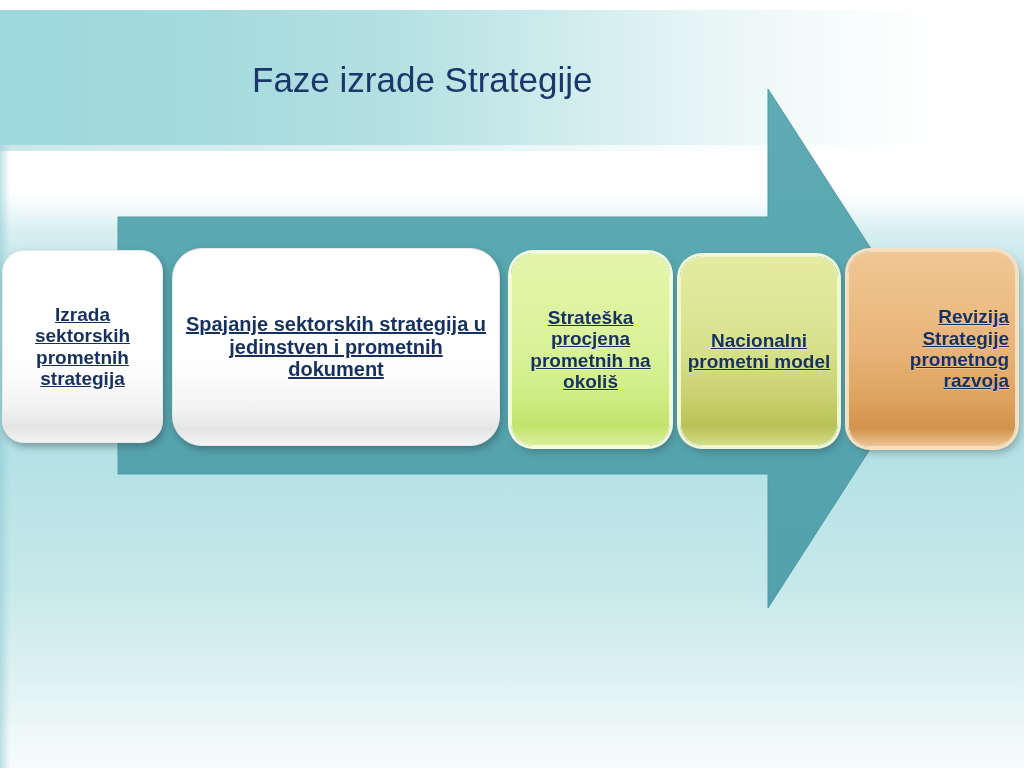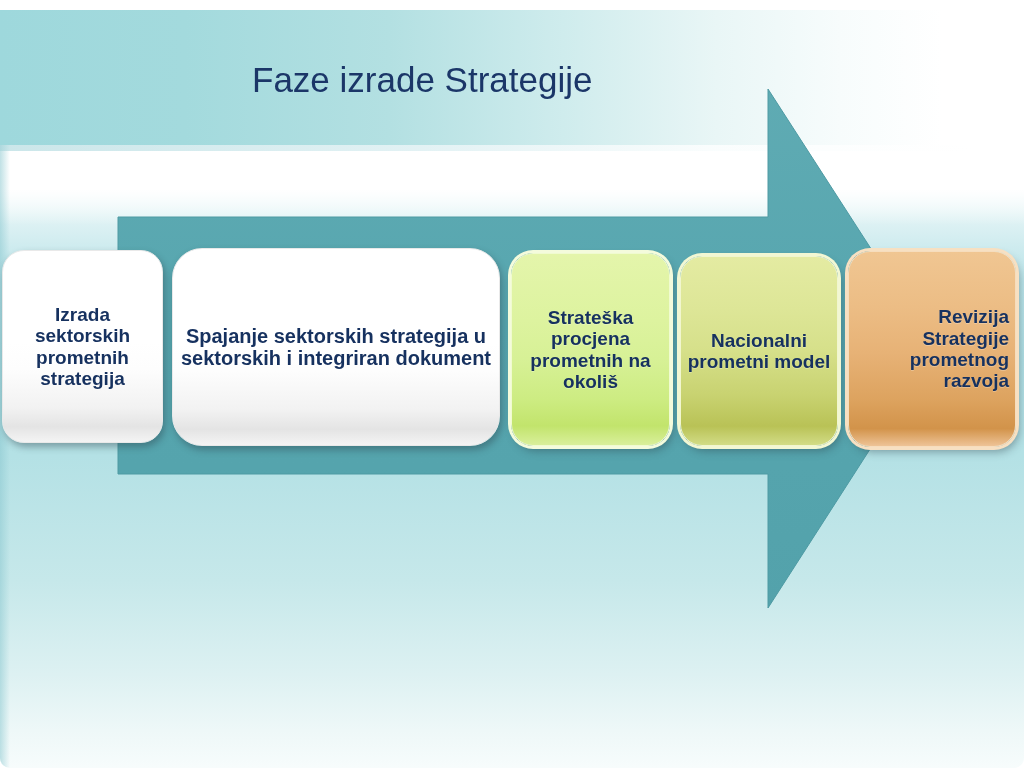--- a/index.html
+++ b/index.html
@@ -9,21 +9,20 @@
   }
   body {
     font-family: "Liberation Sans", sans-serif;
   }
   #slide {
     position: relative;
     width: 1024px;
     height: 768px;
     overflow: hidden;
     background: #ffffff;
-    border-radius: 10px;
   }
 
   
   .bg-lower {
     position: absolute;
     left: 0;
     top: 145px;
     width: 1024px;
     height: 623px;
     background: linear-gradient(to bottom,
@@ -113,20 +112,21 @@
     border-radius: 22px;
     display: flex;
     align-items: center;
     justify-content: center;
     text-align: center;
     color: #16315f;
     font-weight: bold;
     line-height: 1.12;
     box-sizing: border-box;
     box-shadow: 2px 4px 7px rgba(40,60,70,.40);
+    text-decoration: underline;
   }
   .phase .lbl {
     display: block;
     padding: 0 6px;
     text-shadow: 0 1px 0 rgba(255,255,255,.25);
   }
 
   
   .phase.white {
     background:
@@ -203,21 +203,21 @@
       </linearGradient>
     </defs>
     <polygon points="118,217 768,217 768,89 935,348 768,608 768,474 118,474" fill="url(#arrowGrad)" stroke="#4e9aa3" stroke-width="1"></polygon>
   </svg>
 
   <div class="phase white" style="left:2px; top:250px; width:161px; height:193px; font-size:19px;">
     <span class="lbl">Izrada sektorskih prometnih strategija</span>
   </div>
 
   <div class="phase white" style="left:172px; top:248px; width:328px; height:198px; font-size:20px; border-radius:30px;">
-    <span class="lbl">Spajanje sektorskih strategija u sektorskih i integriran dokument</span>
+    <span class="lbl">Spajanje sektorskih strategija u jedinstven i prometnih dokument</span>
   </div>
 
   <div class="phase lgreen" style="left:511px; top:253px; width:159px; height:193px; font-size:19px;">
     <span class="lbl">Strateška procjena prometnih na okoliš</span>
   </div>
 
   <div class="phase olive" style="left:680px; top:256px; width:158px; height:190px; font-size:19px;">
     <span class="lbl">Nacionalni prometni model</span>
   </div>
 

